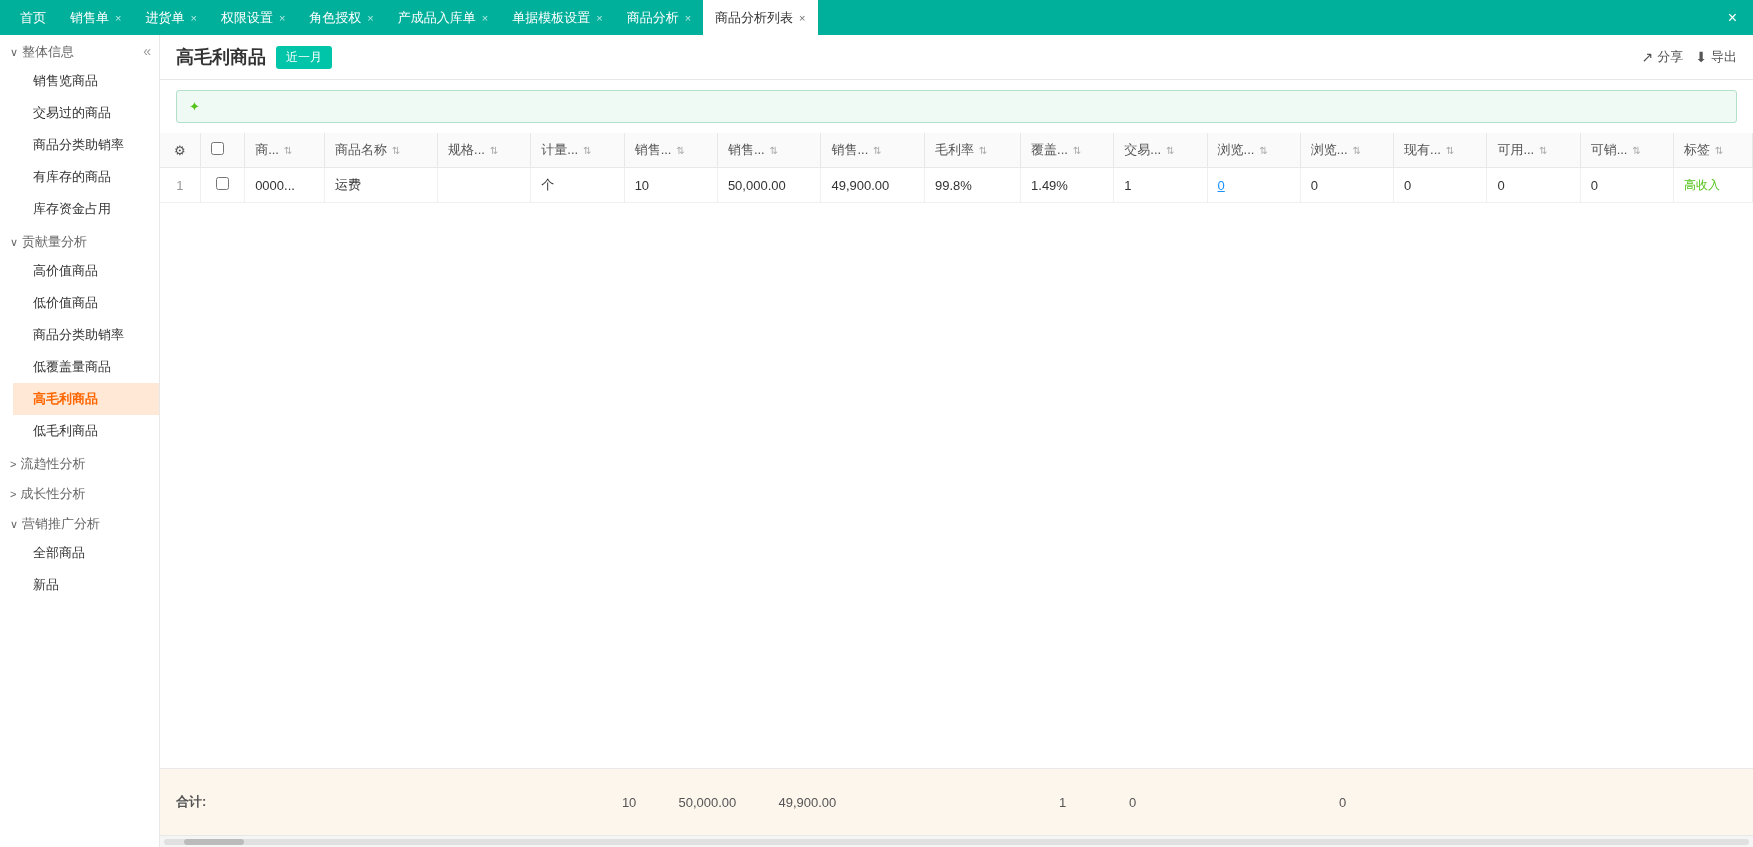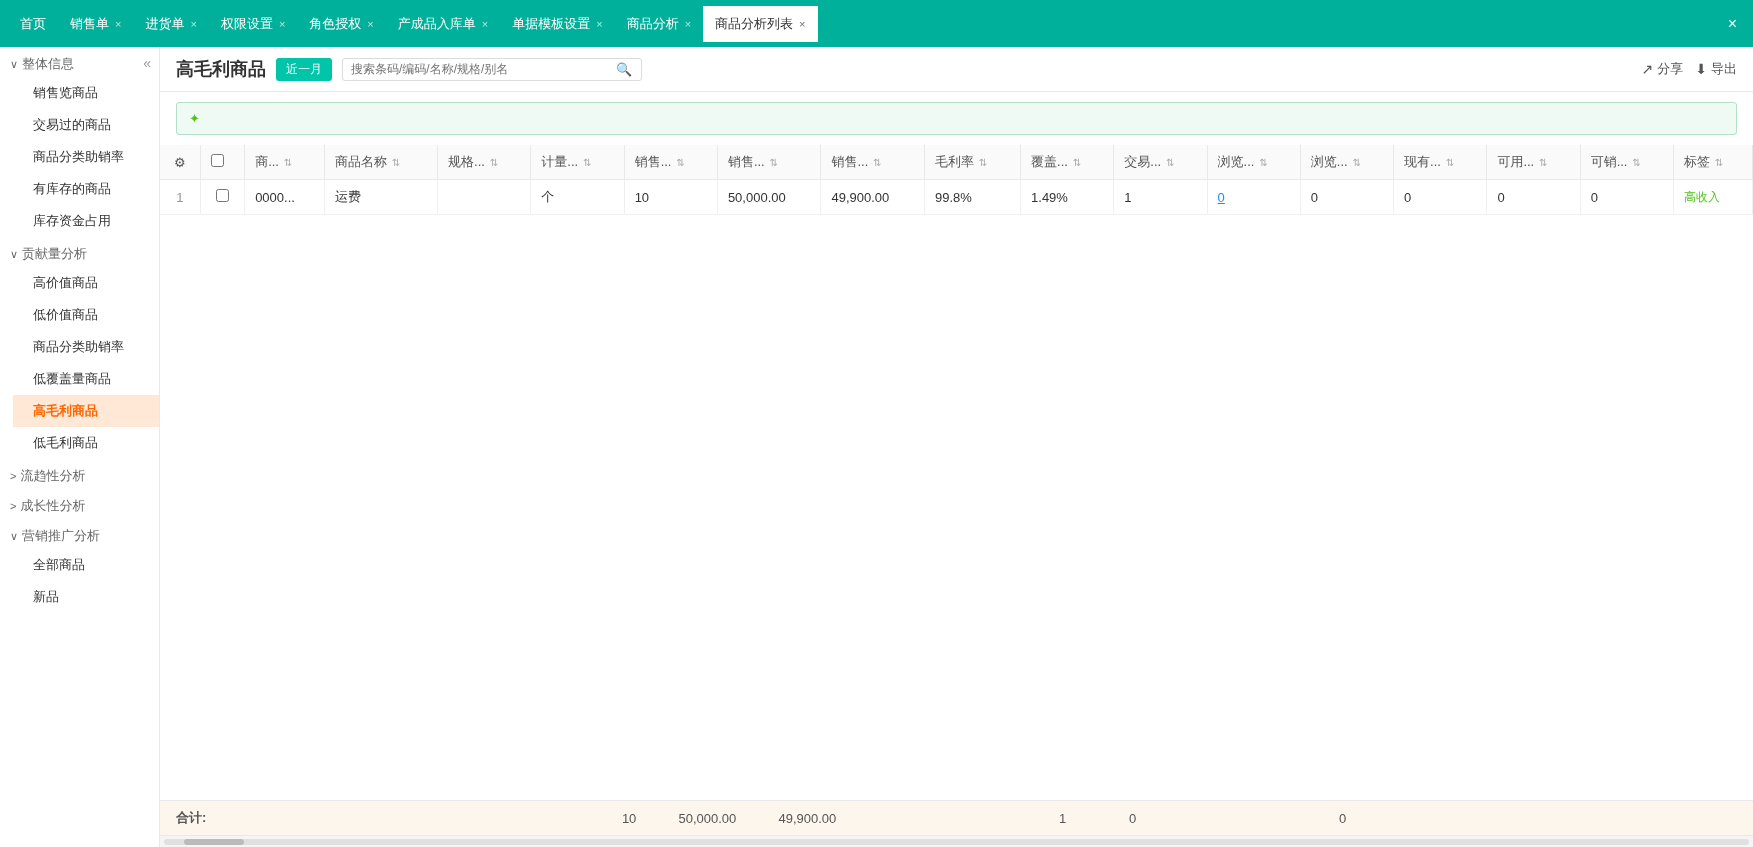--- a/index.html
+++ b/index.html
@@ -3,21 +3,21 @@
   <meta charset="utf-8">
   <style>
     * { box-sizing: border-box; margin: 0; padding: 0; font-family: "Microsoft YaHei", "PingFang SC", sans-serif; font-size: 13px; }
     body { background: #f5f5f5; overflow: hidden; height: 847px; display: flex; flex-direction: column; }
 
     
     .top-nav {
       background: #00b09b;
       display: flex;
       align-items: center;
-      height: 47px;
+      height: 35px;
       padding: 0 8px;
       flex-shrink: 0;
     }
     .nav-tab {
       display: flex;
       align-items: center;
       padding: 0 12px;
       height: 36px;
       color: white;
       cursor: pointer;
@@ -191,21 +191,21 @@
       border-right: 1px solid #f0f0f0;
     }
     tbody td:first-child { text-align: center; color: #999; }
     .tag-high { color: #52c41a; font-size: 12px; }
     .link-blue { color: #1890ff; text-decoration: underline; cursor: pointer; }
 
     
     .footer-summary {
       background: #fdf6ec;
       border-top: 1px solid #e8e8e8;
-      padding: 8px 16px;
+      padding: 24px 16px;
       display: flex;
       align-items: center;
       gap: 20px;
       flex-shrink: 0;
       font-size: 13px;
       color: #555;
     }
     .footer-summary .summary-label { font-weight: bold; }
     .footer-values {
       display: flex;
@@ -312,24 +312,20 @@
           <div class="sidebar-item">新品</div>
         </div>
       </div>
   </div>
 
   <div class="content-area">
 
     <div class="content-header">
       <span class="page-title-text">高毛利商品</span>
       <button class="period-btn">近一月</button>
-      <div class="search-box">
-        <input type="text" placeholder="搜索条码/编码/名称/规格/别名" style="">
-        <span style="color:#aaa;cursor:pointer;">🔍</span>
-      </div>
       <div class="header-actions">
         <div class="action-btn">
           <span style="font-size:14px;">↗</span>
           <span>分享</span>
         </div>
         <div class="action-btn">
           <span style="font-size:14px;">⬇</span>
           <span>导出</span>
         </div>
       </div>

